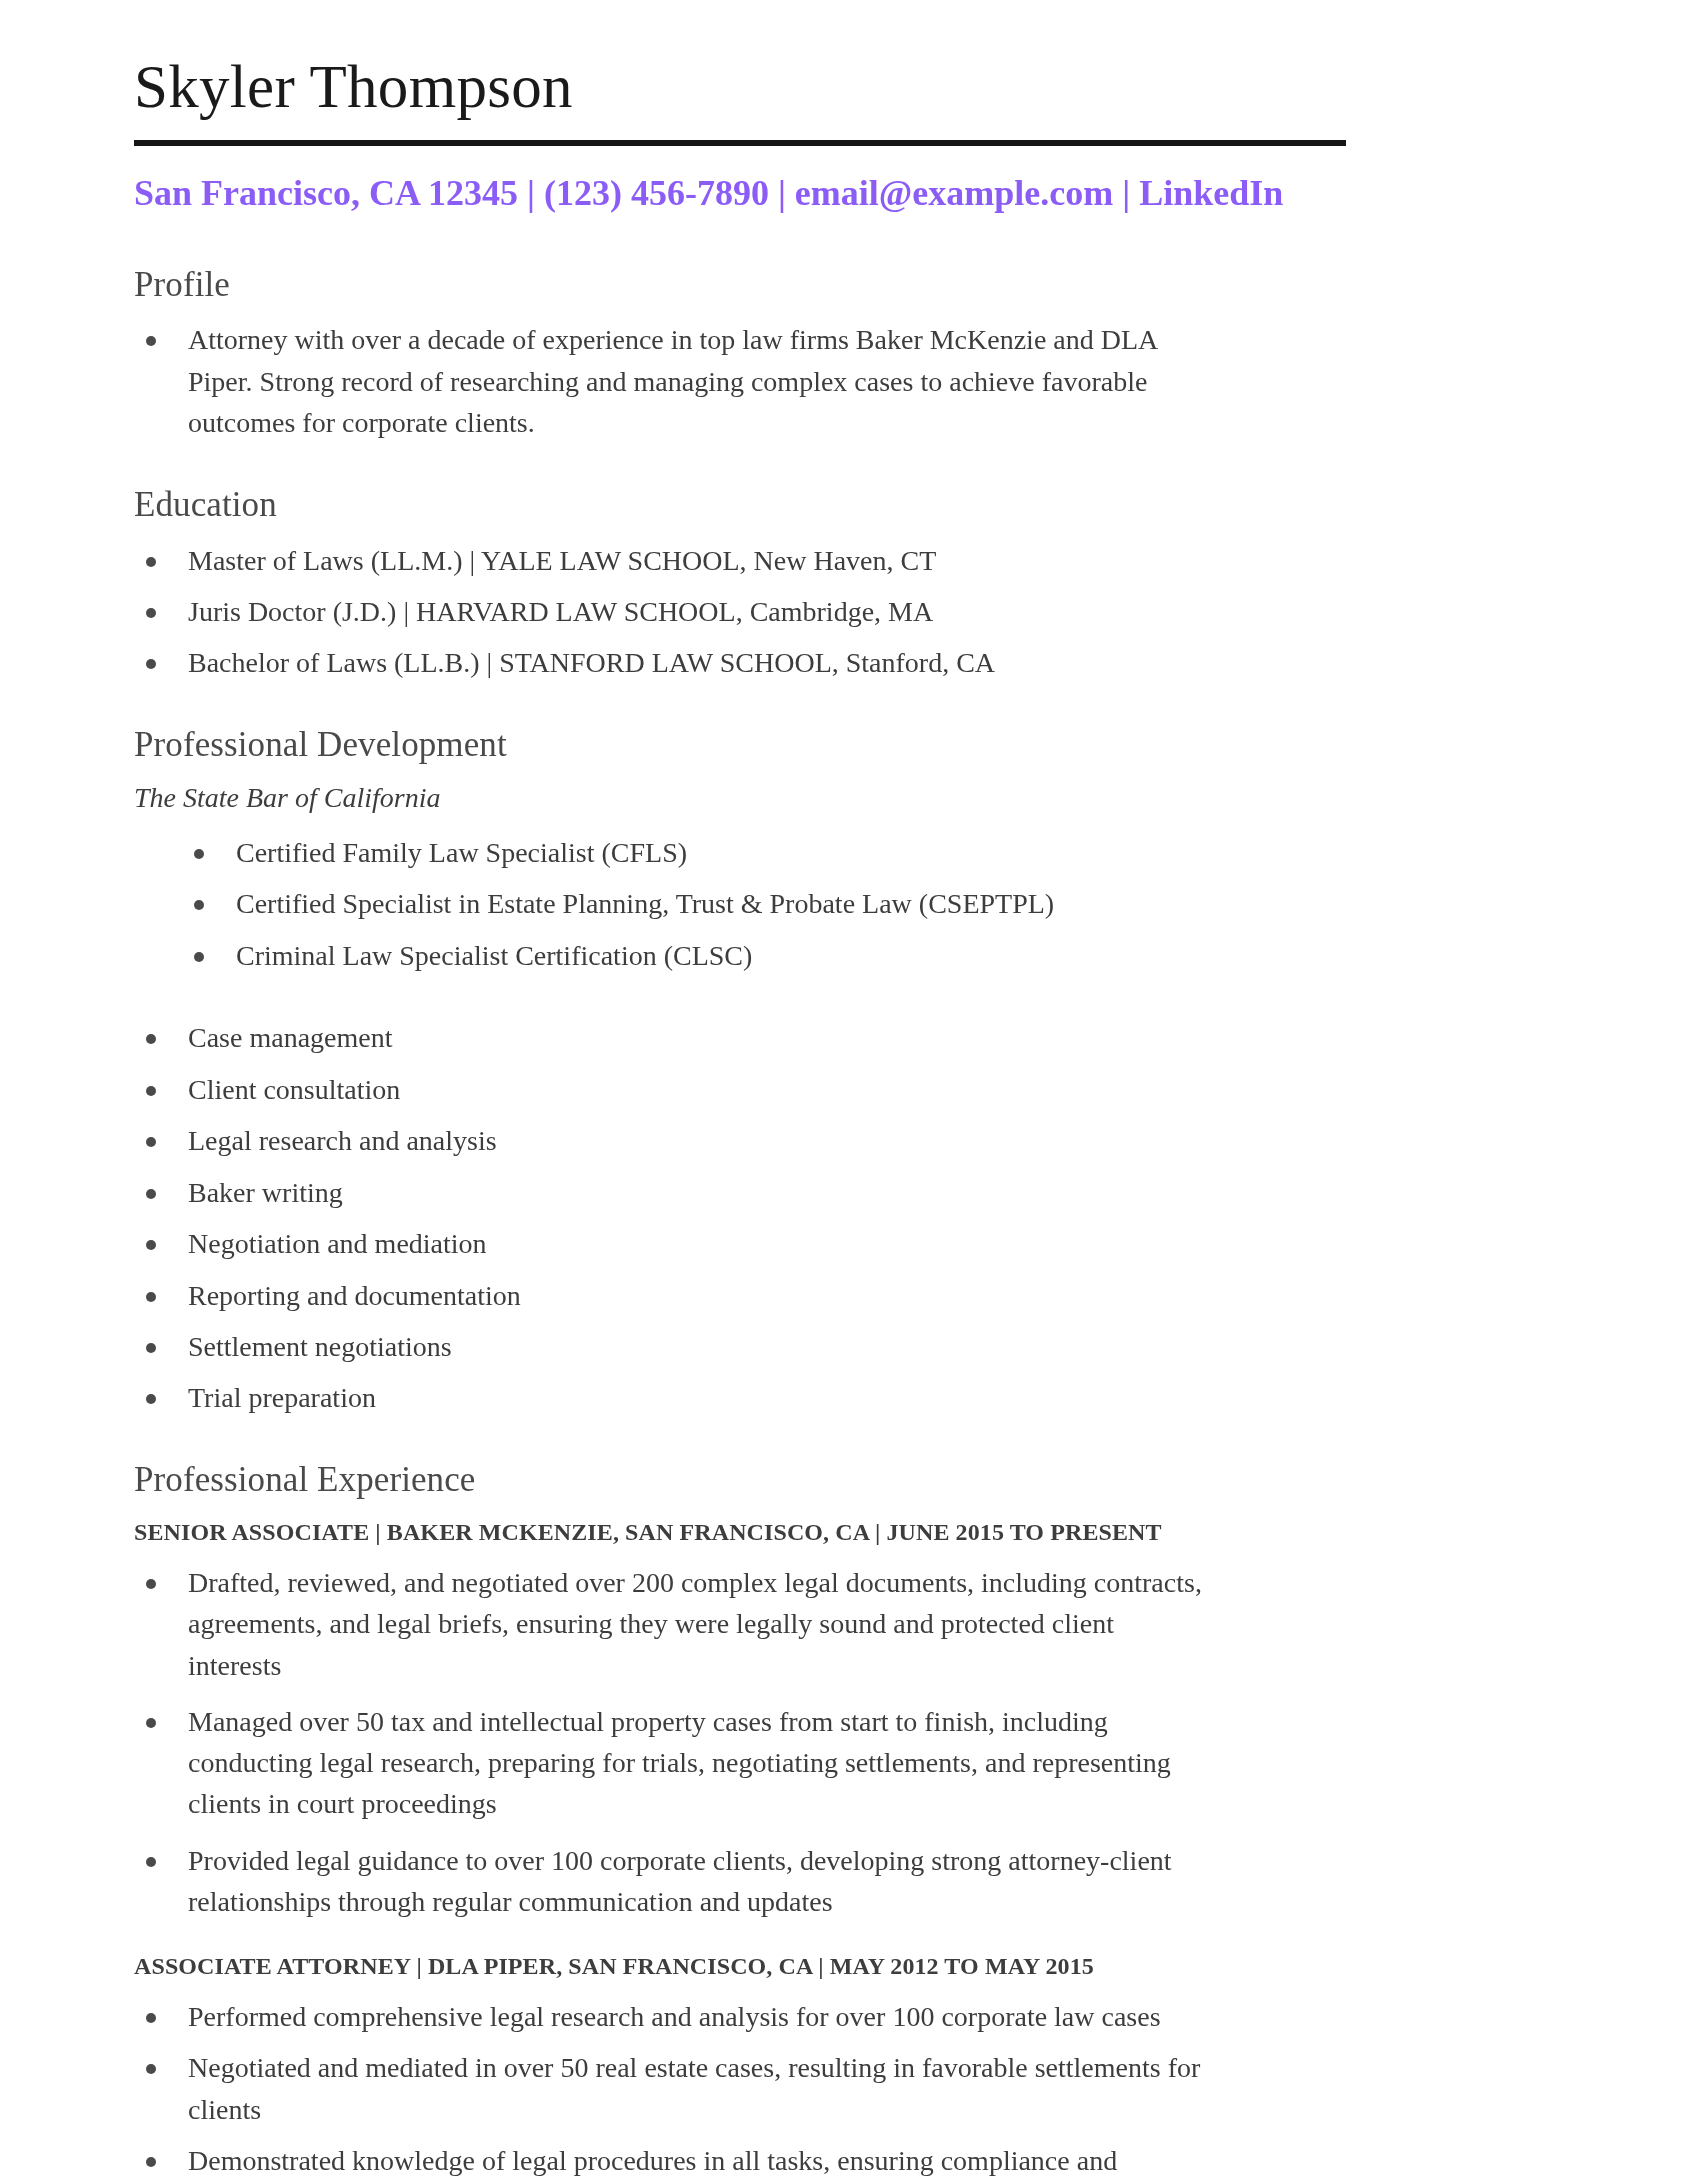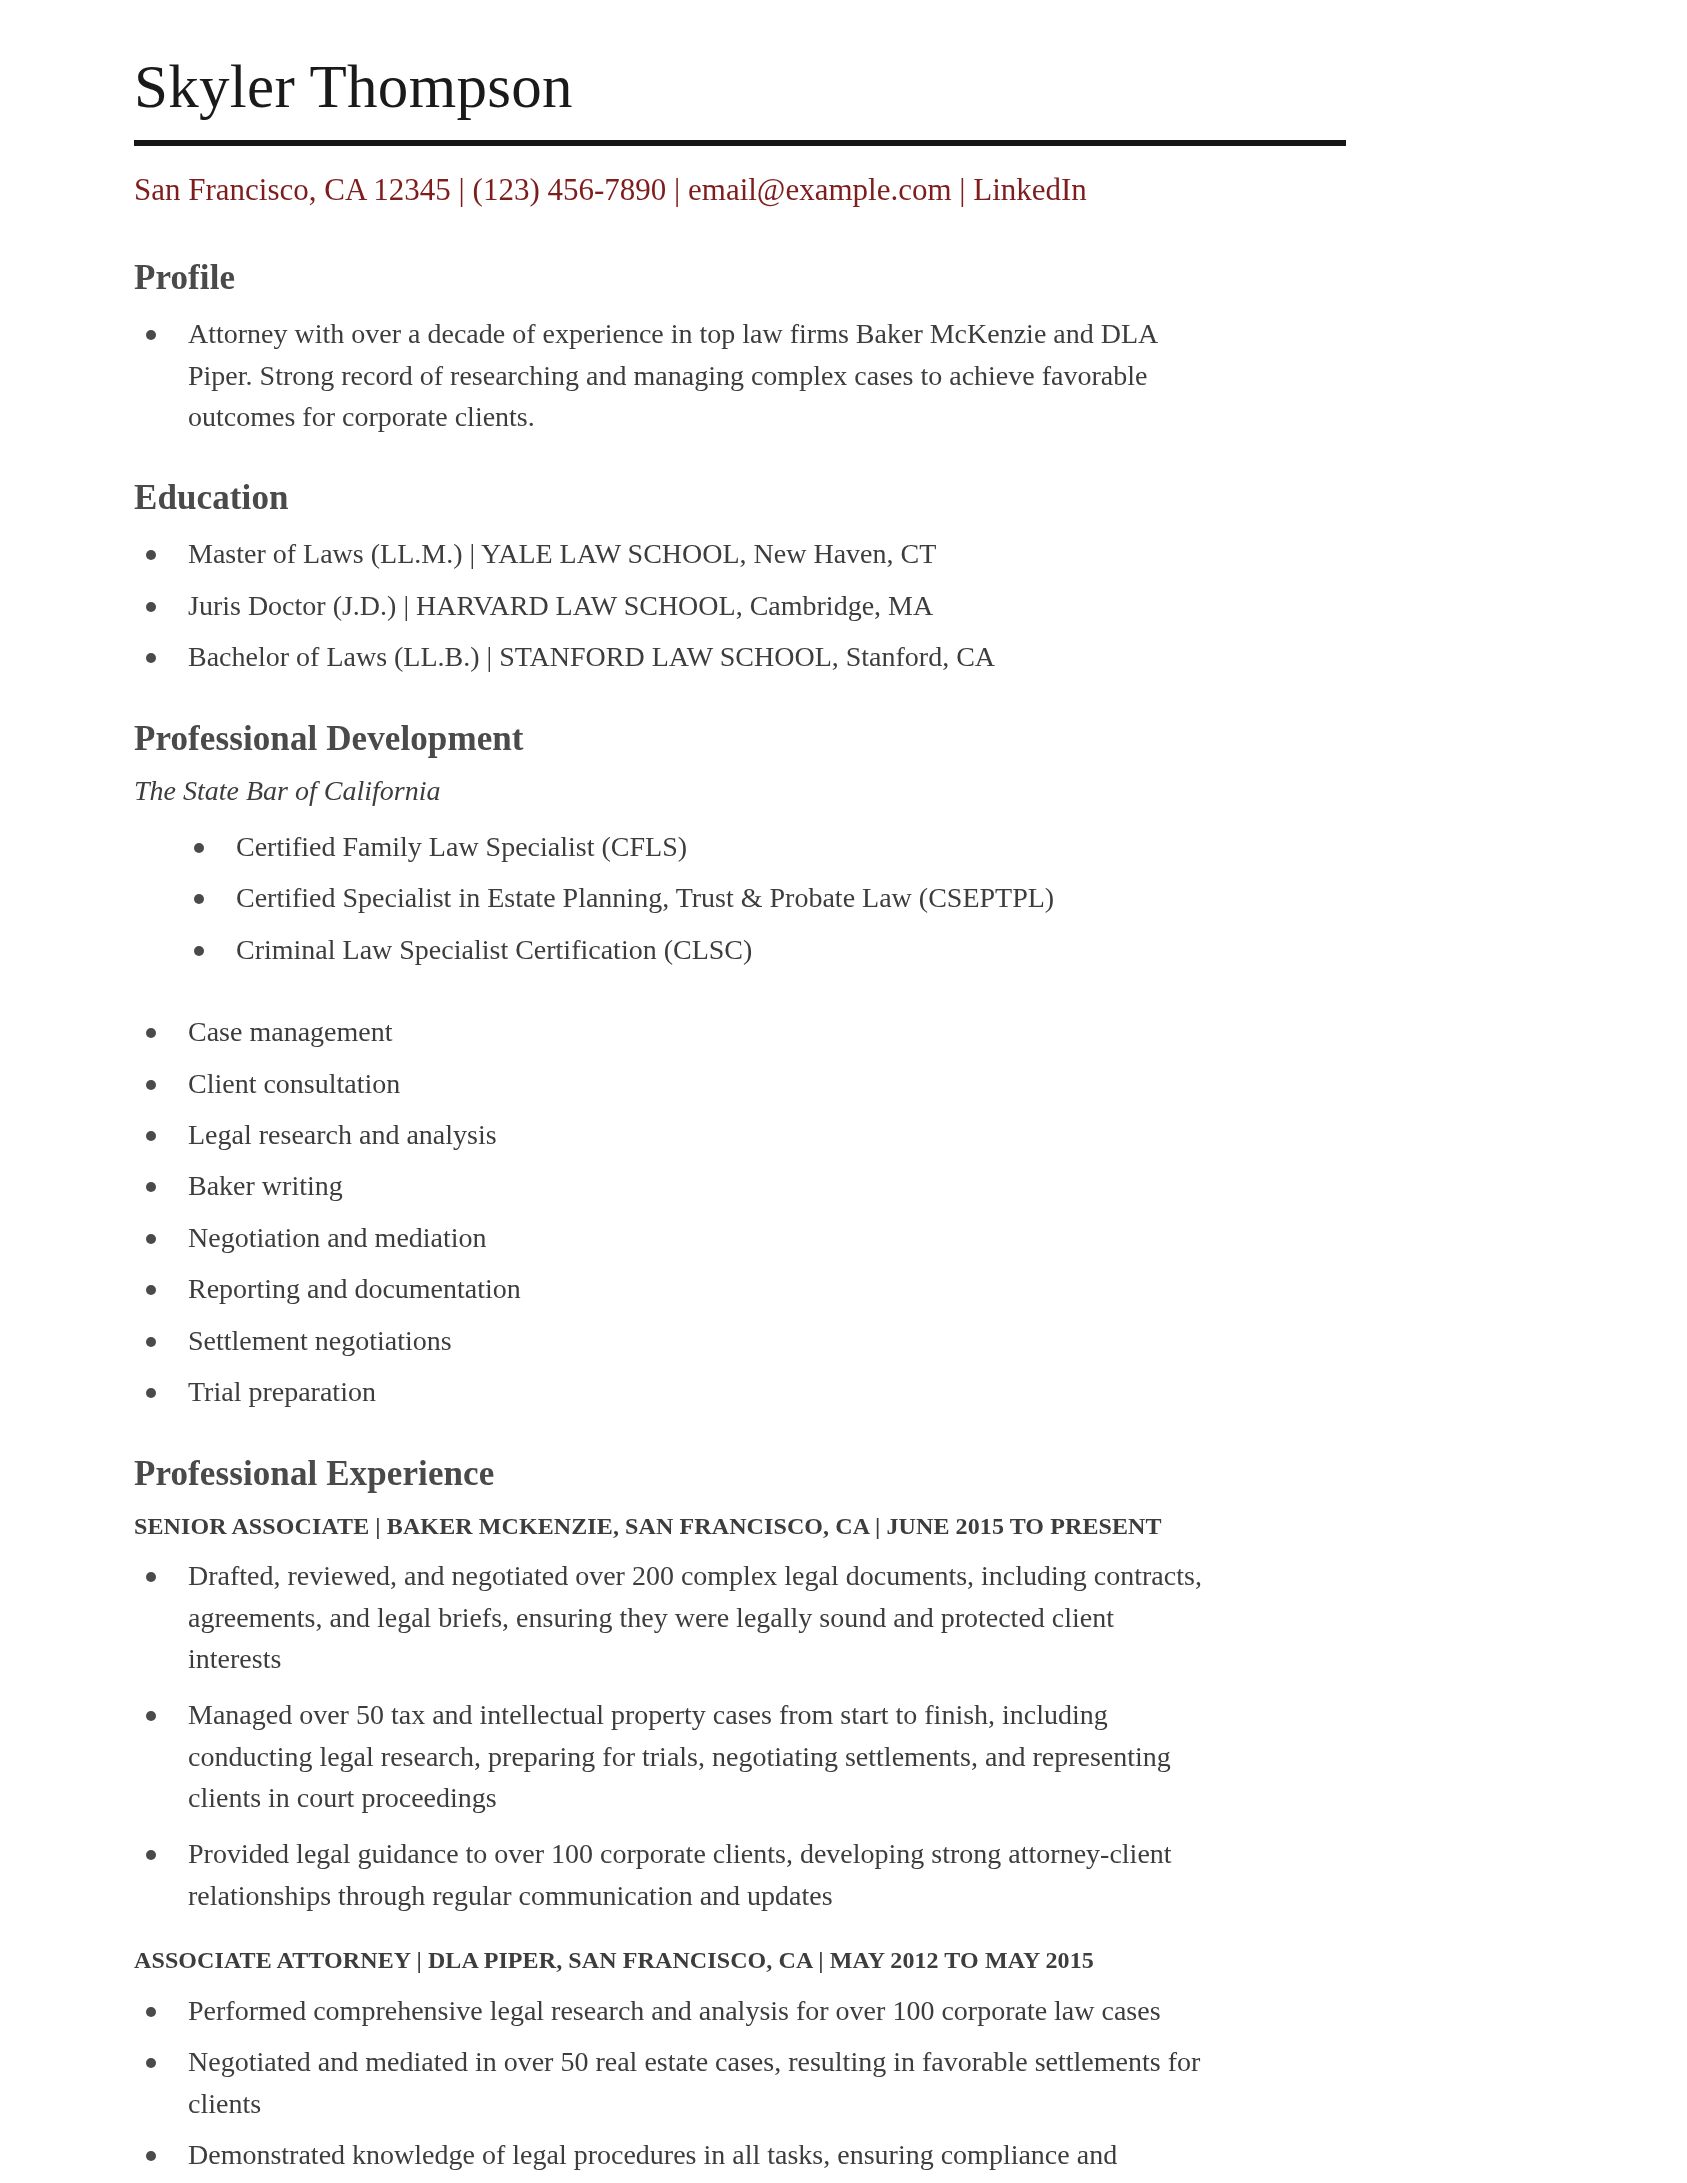--- a/index.html
+++ b/index.html
@@ -33,36 +33,36 @@
   }
 
   .name-rule {
     width: 1414px;
     height: 6px;
     background: #161616;
     margin: 0 0 25px 0;
   }
 
   .contact-line {
-    font-size: 31px;
-    font-weight: 400;
-    color: #7f1d1d;
+    font-size: 36px;
+    font-weight: 700;
+    color: #8b5cf6;
     line-height: 1.25;
     margin: 0 0 49px 0;
     white-space: nowrap;
   }
 
   
   .section {
     margin: 0 0 0 0;
   }
 
   .section-heading {
     font-size: 35px;
-    font-weight: 700;
+    font-weight: 400;
     color: #4a4a4a;
     line-height: 1.15;
     margin: 0 0 14.6px 0;
     letter-spacing: 0.1px;
   }
 
   .section + .section {
     margin-top: 41px;
   }
 

